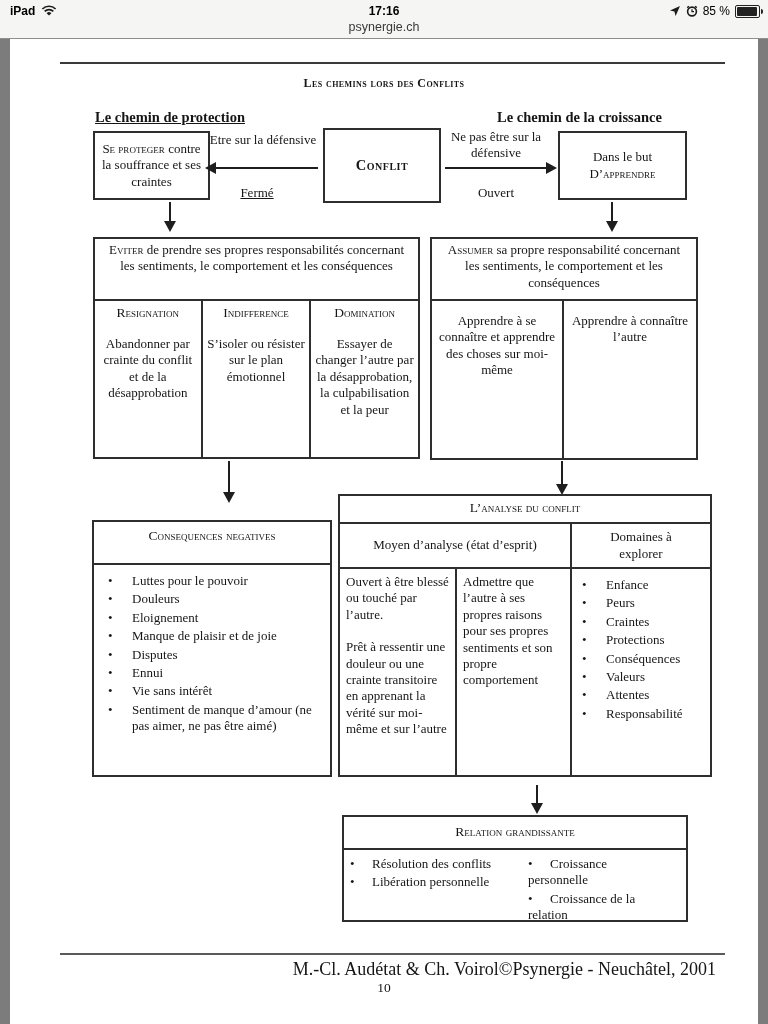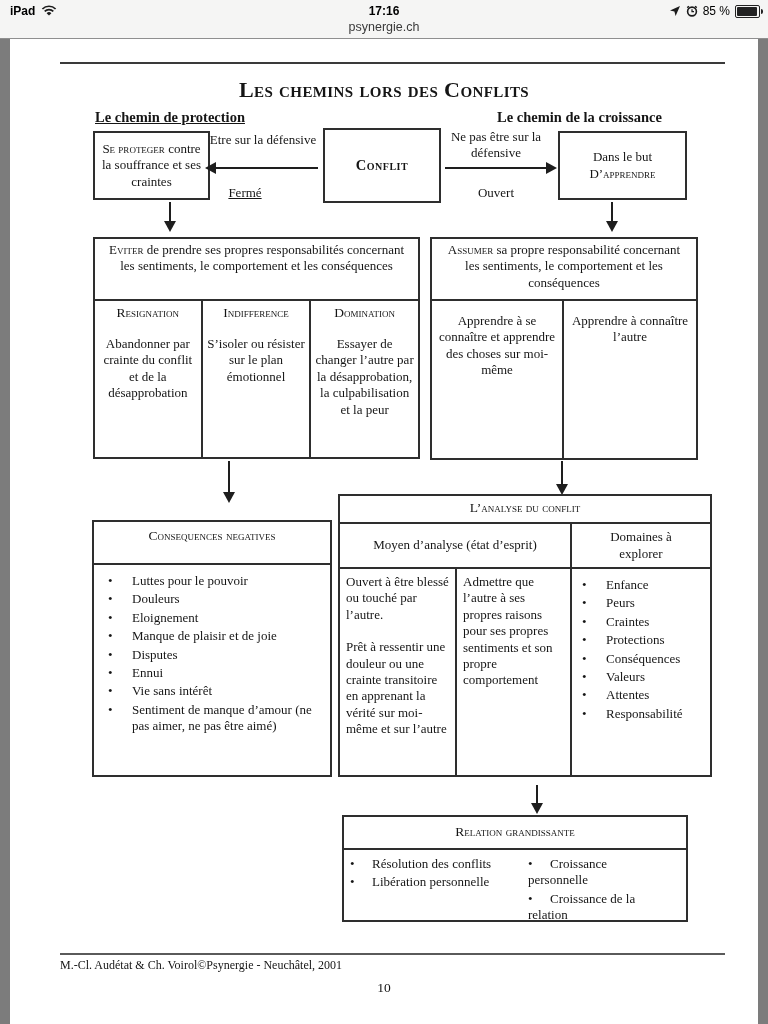--- a/index.html
+++ b/index.html
@@ -21,21 +21,21 @@
   
   .page { position:absolute; left:10px; top:38px; width:748px; height:986px; background:#ffffff;
           color:#151515; font-size:13px; line-height:1.26; }
   .abs { position:absolute; }
   .sc { font-variant:small-caps; }
   .center { text-align:center; }
   .rule { position:absolute; height:2px; background:#3a3a3a; }
   .box { position:absolute; border:2px solid #2e2e2e; box-sizing:border-box; background:#fff; }
   .box-head { border-bottom:2px solid #2e2e2e; box-sizing:border-box; }
 
-  .doc-title { left:0; right:0; top:38px; text-align:center; font-size:22px; font-weight:bold; letter-spacing:.4px; }
+  .doc-title { left:0; right:0; top:38px; text-align:center; font-size:12px; font-weight:bold; letter-spacing:.4px; }
   .path-head { top:70px; font-size:14.5px; font-weight:bold; }
 
   
   .hline { position:absolute; height:2px; background:#1e1e1e; }
   .vline { position:absolute; width:2px; background:#1e1e1e; }
   .tri-left  { position:absolute; width:0; height:0; border-top:6px solid transparent;
                border-bottom:6px solid transparent; border-right:11px solid #1e1e1e; }
   .tri-right { position:absolute; width:0; height:0; border-top:6px solid transparent;
                border-bottom:6px solid transparent; border-left:11px solid #1e1e1e; }
   .tri-down  { position:absolute; width:0; height:0; border-left:6px solid transparent;
@@ -53,22 +53,22 @@
   ul.blist { list-style:none; margin:8px 0 0 0; padding:0 4px 0 14px; }
   ul.blist li { padding-left:24px; margin-bottom:2px; }
   ul.blist li::before { content:"\2022"; display:inline-block; width:24px; margin-left:-24px; }
 
   
   ul.wlist { list-style:none; margin:6px 0 0 0; padding:0 2px 0 6px; }
   ul.wlist li { margin-bottom:2px; }
   ul.wlist li::before { content:"\2022"; display:inline-block; width:22px; }
 
   .para { margin:0 0 16px 0; }
-  .footer-row { position:absolute; left:50px; right:42px; top:920px; display:flex; justify-content:flex-start;
-                font-size:12px; }
+  .footer-row { position:absolute; left:50px; right:42px; top:920px; display:flex; justify-content:flex-end;
+                font-size:18px; }
 </style>
 </head>
 <body>
 
 <div class="screen">
 
   <div class="chrome">
     <div class="sb-left">
       <span>iPad</span>
       <svg width="16" height="12" viewBox="0 0 16 12">
@@ -114,21 +114,21 @@
     </div>
 
     <div class="box flexc center" style="left:548px; top:93px; width:129px; height:69px;">
       <span>Dans le but</span>
       <span class="sc">D’apprendre</span>
     </div>
 
     <div class="abs center" style="left:198px; top:94px; width:110px;">Etre sur la défensive</div>
     <div class="hline" style="left:206px; top:129px; width:102px;"></div>
     <div class="tri-left" style="left:195px; top:124px;"></div>
-    <div class="abs center" style="left:180px; top:147px; width:110px;text-decoration:underline;">Fermé</div>
+    <div class="abs center" style="left:192px; top:147px; width:110px;text-decoration:underline;">Fermé</div>
 
     <div class="abs center" style="left:425px; top:91px; width:122px;">Ne pas être sur la défensive</div>
     <div class="hline" style="left:435px; top:129px; width:101px;"></div>
     <div class="tri-right" style="left:536px; top:124px;"></div>
     <div class="abs center" style="left:425px; top:147px; width:122px;">Ouvert</div>
 
     <div class="vline" style="left:159px; top:164px; height:20px;"></div>
     <div class="tri-down" style="left:154px; top:183px;"></div>
     <div class="vline" style="left:601px; top:164px; height:20px;"></div>
     <div class="tri-down" style="left:596px; top:183px;"></div>

